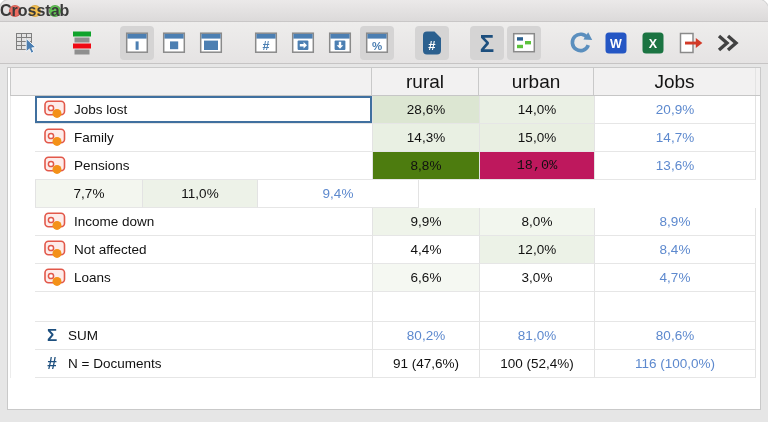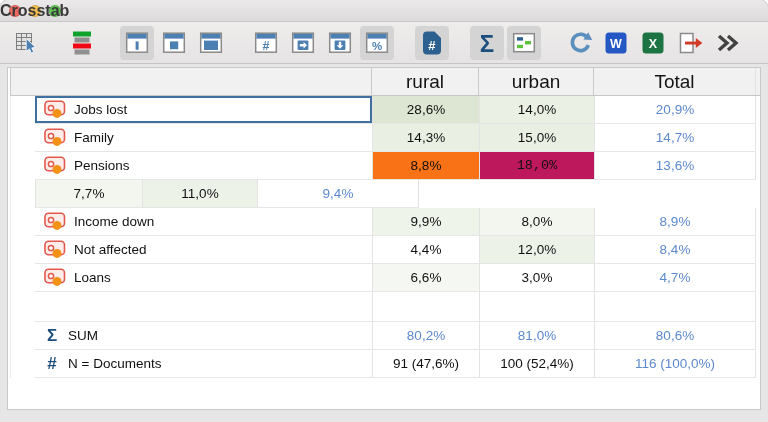--- a/index.html
+++ b/index.html
@@ -195,21 +195,21 @@
         </div>
       </div>
     </div>
 
   <div class="content">
     <div class="panel">
       <div class="thead">
         <div class="hcell first"></div>
         <div class="hcell col-rural">rural</div>
         <div class="hcell col-urban">urban</div>
-        <div class="hcell col-total">Total</div>
+        <div class="hcell col-total">Jobs</div>
       </div>
 
       <div id="tbody">
   <div class="row">
     <div class="cell gutter"></div>
     <div class="cell label-cell focused">
       <svg class="code-icon" viewBox="0 0 22 19" width="22" height="19">
         <rect class="tag" x="1" y="1.2" width="19.5" height="13.5" rx="3.5" stroke-width="1.6"></rect>
         <circle class="ring" cx="7" cy="8" r="2.6" stroke-width="1.5"></circle>
         <circle class="dot" cx="13" cy="13.4" r="4.5"></circle>
@@ -239,21 +239,21 @@
   <div class="row">
     <div class="cell gutter"></div>
     <div class="cell label-cell">
       <svg class="code-icon" viewBox="0 0 22 19" width="22" height="19">
         <rect class="tag" x="1" y="1.2" width="19.5" height="13.5" rx="3.5" stroke-width="1.6"></rect>
         <circle class="ring" cx="7" cy="8" r="2.6" stroke-width="1.5"></circle>
         <circle class="dot" cx="13" cy="13.4" r="4.5"></circle>
       </svg>
       <span>Pensions</span>
     </div>
-    <div class="cell val col-rural" style="background: #f97316;">8,8%</div>
+    <div class="cell val col-rural" style="background: #4d7c0f;">8,8%</div>
     <div class="cell val col-urban" style="background: #be185d; font-family: Liberation Mono, monospace;">18,0%</div>
     <div class="cell val col-total blue">13,6%</div>
   </div>
 
   <div class="row">
     <div class="cell gutter"></div>
     <div class="cell val col-rural" style="background: rgb(243, 246, 239);">7,7%</div>
     <div class="cell val col-urban" style="background: rgb(237, 242, 232);">11,0%</div>
     <div class="cell val col-total blue">9,4%</div>
   </div>

